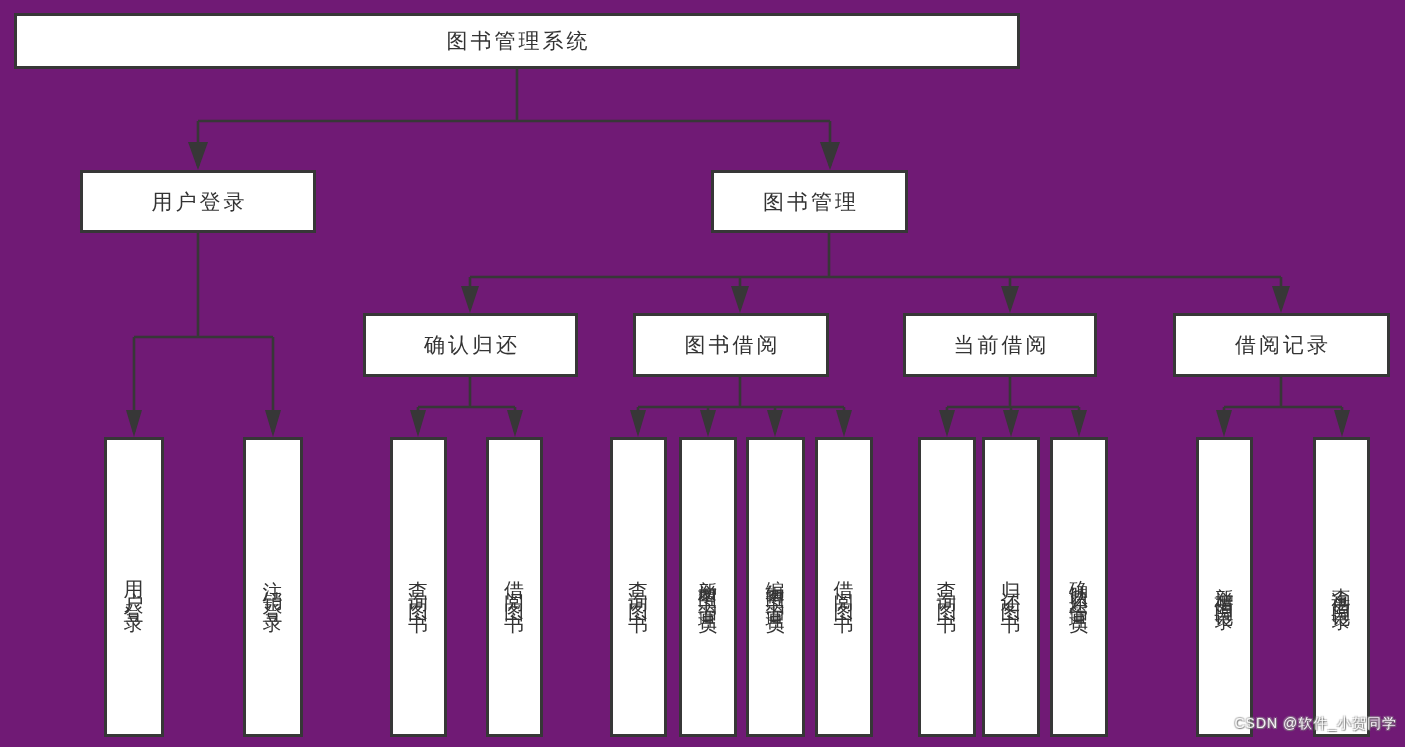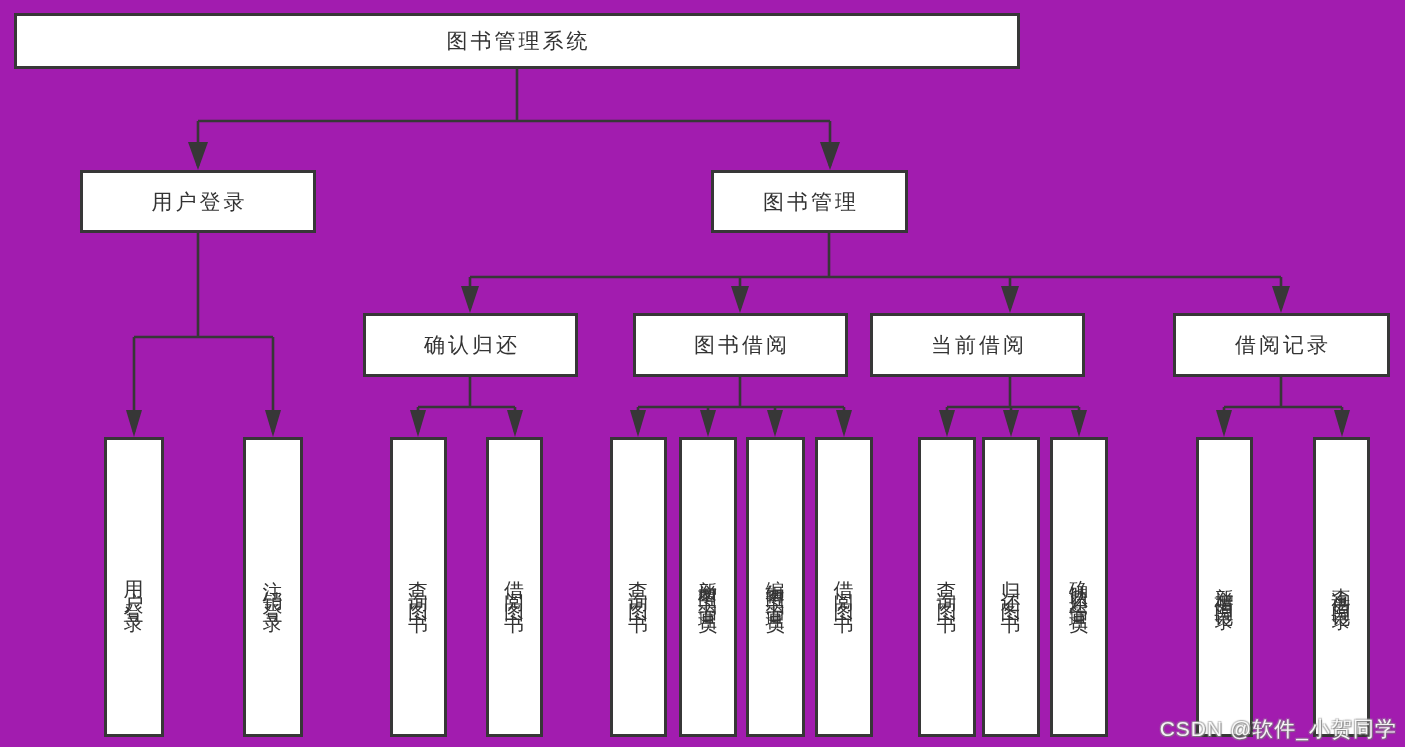--- a/index.html
+++ b/index.html
@@ -1,20 +1,20 @@
 <!DOCTYPE html>
 <html><head>
 <meta charset="utf-8">
 <style>
   html, body { margin: 0; padding: 0; background: #ffffff; }
   .canvas {
     position: relative;
     width: 1405px;
     height: 747px;
-    background: #a21caf;
+    background: #701a75;
     font-family: "Liberation Sans", "DejaVu Sans", sans-serif;
     overflow: hidden;
   }
   .connectors {
     position: absolute;
     left: 0; top: 0;
     width: 1405px; height: 747px;
     pointer-events: none;
   }
   .node {
@@ -31,22 +31,22 @@
     font-size: 21px;
     letter-spacing: 3px;
     text-indent: 3px;
     white-space: nowrap;
   }
   .root-node  { left: 14px;  top: 13px;  width: 1006px; height: 56px; }
   .login-node { left: 80px;  top: 170px; width: 236px;  height: 63px; }
   .mgmt-node  { left: 711px; top: 170px; width: 197px;  height: 63px; }
   .mid-node   { top: 313px; height: 64px; }
   .mid-1 { left: 363px;  width: 215px; }
-  .mid-2 { left: 633px;  width: 215px; }
-  .mid-3 { left: 870px;  width: 215px; }
+  .mid-2 { left: 633px;  width: 196px; }
+  .mid-3 { left: 903px;  width: 194px; }
   .mid-4 { left: 1173px; width: 217px; }
   .leaf {
     top: 437px;
     height: 300px;
     writing-mode: vertical-rl;
     text-orientation: mixed;
     font-size: 20px;
     letter-spacing: 11px;
     line-height: 1;
   }
@@ -60,22 +60,22 @@
   .leaf-7  { left: 746px;  width: 59px; }
   .leaf-8  { left: 815px;  width: 58px; }
   .leaf-9  { left: 918px;  width: 58px; }
   .leaf-10 { left: 982px;  width: 58px; }
   .leaf-11 { left: 1050px; width: 58px; }
   .leaf-12 { left: 1196px; width: 57px; }
   .leaf-13 { left: 1313px; width: 57px; }
   .watermark {
     position: absolute;
     right: 8px;
-    bottom: 4px;
-    font-size: 21px;
+    bottom: 14px;
+    font-size: 14px;
     letter-spacing: 1px;
     color: rgba(255,255,255,0.92);
     text-shadow:
       1px 1px 1px rgba(120,120,120,0.85),
      -1px -1px 1px rgba(160,160,160,0.55),
       1px -1px 1px rgba(150,150,150,0.6),
      -1px  1px 1px rgba(150,150,150,0.6);
     white-space: nowrap;
     z-index: 5;
   }

